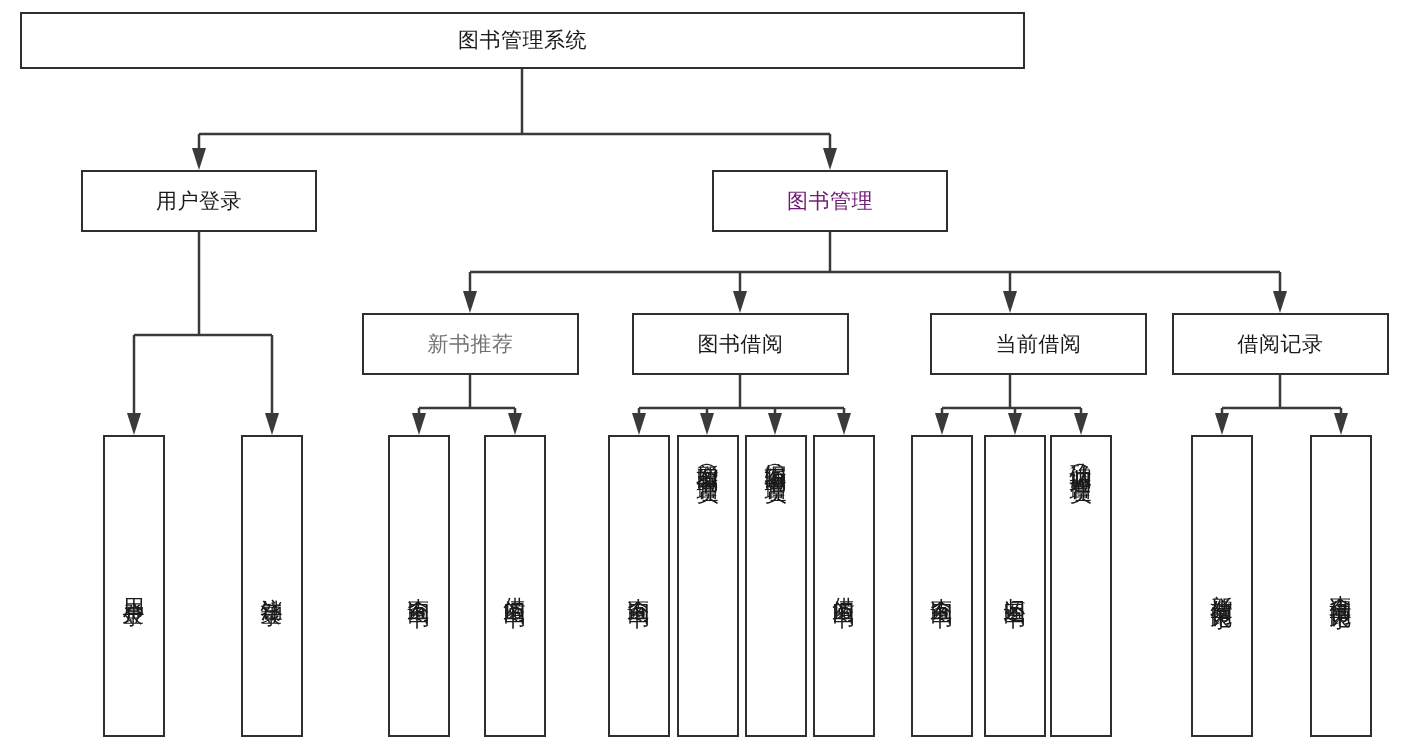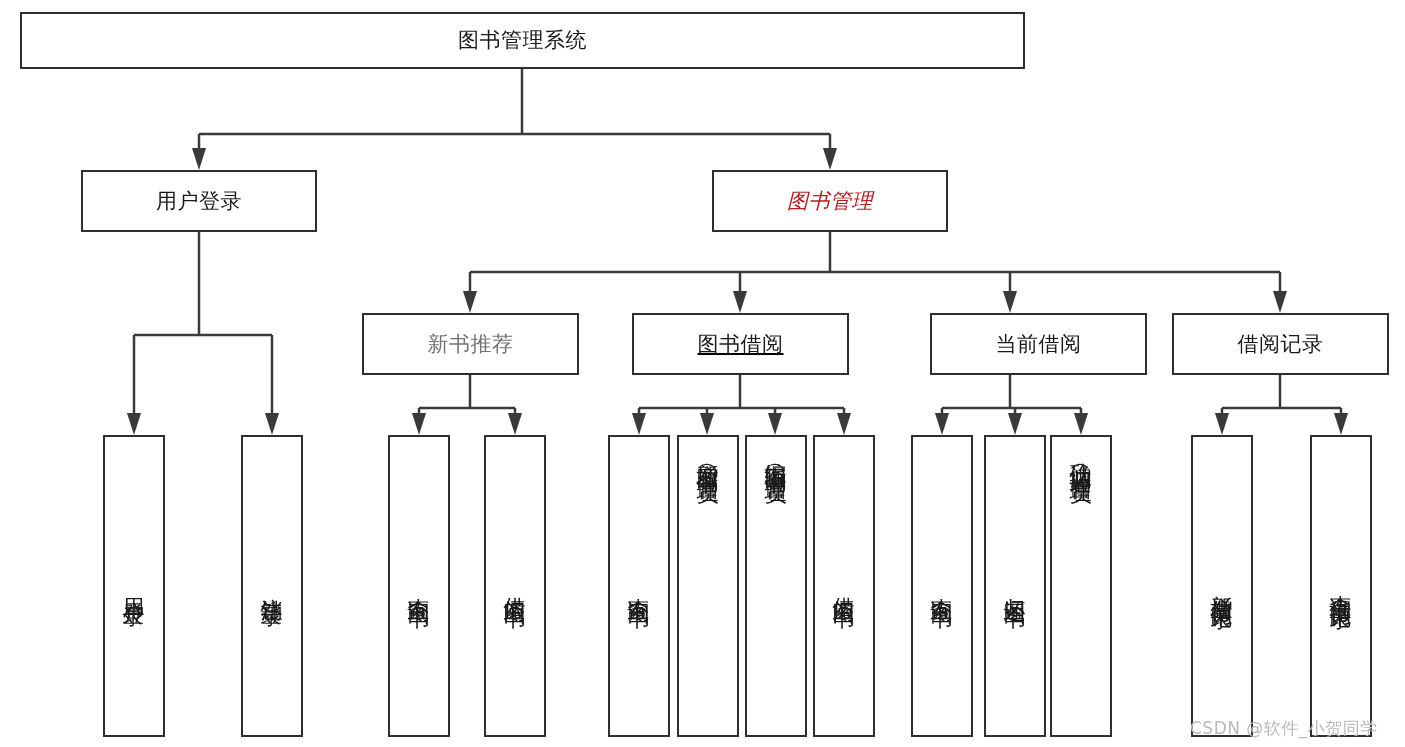--- a/index.html
+++ b/index.html
@@ -80,26 +80,26 @@
       <polygon points="1334,413 1348,413 1341,435" fill="#3a3a3a"></polygon>
     </svg>
   <div id="boxes-layer">
       <div class="node-box horizontal" style="left: 20px; top: 12px; width: 1005px; height: 57px; border-color: rgb(47, 47, 47); background: rgb(255, 255, 255);">
         <span class="node-label" style="color: rgb(26, 26, 26);">图书管理系统</span>
       </div>
       <div class="node-box horizontal" style="left: 81px; top: 170px; width: 236px; height: 62px; border-color: rgb(47, 47, 47); background: rgb(255, 255, 255);">
         <span class="node-label" style="color: rgb(26, 26, 26);">用户登录</span>
       </div>
       <div class="node-box horizontal" style="left: 712px; top: 170px; width: 236px; height: 62px; border-color: rgb(47, 47, 47); background: rgb(255, 255, 255);">
-        <span class="node-label" style="color: #b91c1c; font-style: italic;">图书管理</span>
+        <span class="node-label" style="color: #701a75;">图书管理</span>
       </div>
       <div class="node-box horizontal" style="left: 362px; top: 313px; width: 217px; height: 62px; border-color: rgb(47, 47, 47); background: rgb(255, 255, 255);">
         <span class="node-label" style="color: #737373;">新书推荐</span>
       </div>
-      <div class="node-box horizontal" style="left: 632px; top: 313px; width: 217px; height: 62px; border-color: rgb(47, 47, 47); background: rgb(255, 255, 255); text-decoration: underline;">
+      <div class="node-box horizontal" style="left: 632px; top: 313px; width: 217px; height: 62px; border-color: rgb(47, 47, 47); background: rgb(255, 255, 255);">
         <span class="node-label" style="color: rgb(26, 26, 26);">图书借阅</span>
       </div>
       <div class="node-box horizontal" style="left: 902px; top: 313px; width: 217px; height: 62px; border-color: rgb(47, 47, 47); background: rgb(255, 255, 255); margin-left: 28px;">
         <span class="node-label" style="color: rgb(26, 26, 26);">当前借阅</span>
       </div>
       <div class="node-box horizontal" style="left: 1172px; top: 313px; width: 217px; height: 62px; border-color: rgb(47, 47, 47); background: rgb(255, 255, 255);">
         <span class="node-label" style="color: rgb(26, 26, 26);">借阅记录</span>
       </div>
       <div class="node-box vertical center-v" style="left: 103px; top: 435px; width: 62px; height: 302px; border-color: rgb(47, 47, 47); background: rgb(255, 255, 255);">
         <span class="node-label" style="color: rgb(26, 26, 26);">用户登录</span>
@@ -134,14 +134,13 @@
       <div class="node-box vertical" style="left: 1050px; top: 435px; width: 62px; height: 302px; border-color: rgb(47, 47, 47); background: rgb(255, 255, 255);">
         <span class="node-label" style="color: rgb(26, 26, 26);">确认归还（管理员）</span>
       </div>
       <div class="node-box vertical center-v" style="left: 1191px; top: 435px; width: 62px; height: 302px; border-color: rgb(47, 47, 47); background: rgb(255, 255, 255);">
         <span class="node-label" style="color: rgb(26, 26, 26);">新增借阅记录</span>
       </div>
       <div class="node-box vertical center-v" style="left: 1310px; top: 435px; width: 62px; height: 302px; border-color: rgb(47, 47, 47); background: rgb(255, 255, 255);">
         <span class="node-label" style="color: rgb(26, 26, 26);">查询借阅记录</span>
       </div>
     </div>
-  <div id="watermark" style="left: 1190px; top: 717px; color: rgb(185, 185, 185);">CSDN @软件_小贺同学</div>
 </div>
 
 </body></html>

